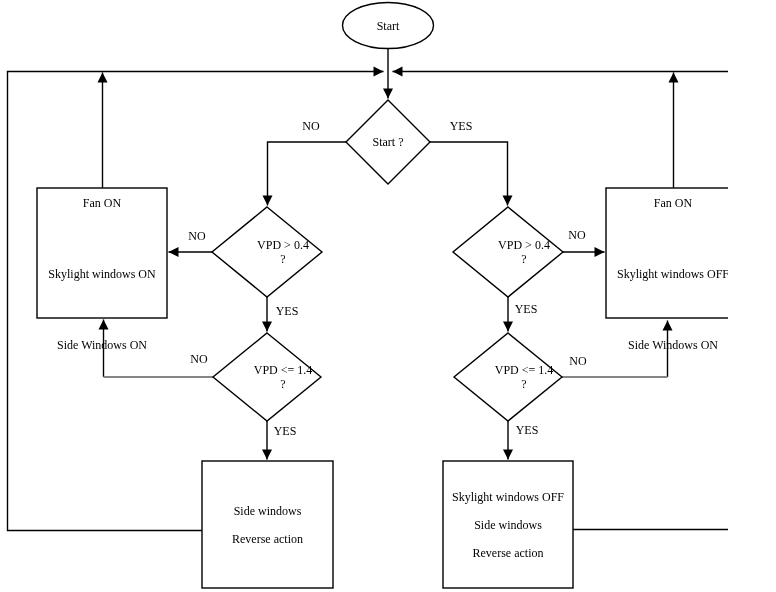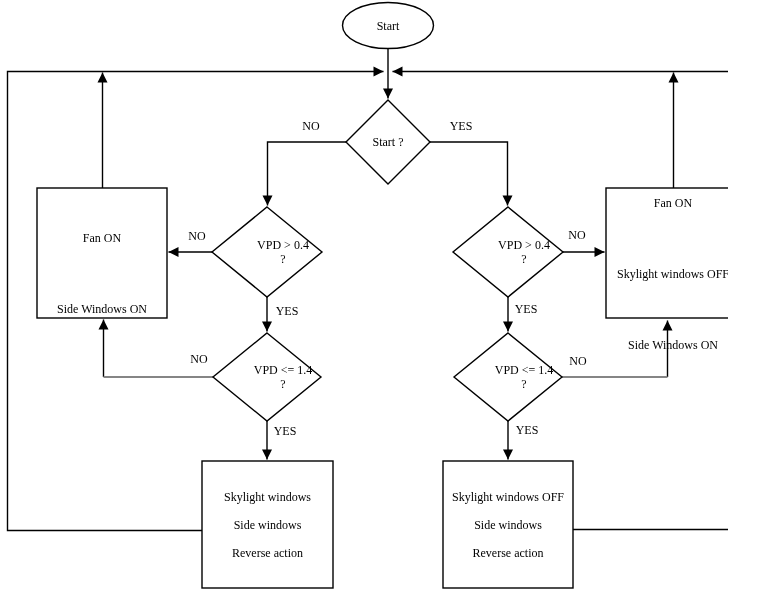--- a/index.html
+++ b/index.html
@@ -112,31 +112,31 @@
     <span>?</span>
   </div>
 
   <div class="lbl diamond-lbl" style="left:508px; top:377px;">
     <span>VPD &lt;= 1.4</span>
     <span>?</span>
   </div>
 
   <div class="box-lbl top" style="left:37px; top:188px; width:130px; height:130px;">
     <span>Fan ON</span>
+    <span>Skylight windows ON</span>
     <span>Side Windows ON</span>
   </div>
 
   <div class="box-lbl top" style="left:606px; top:188px; width:134px; height:130px;">
     <span>Fan ON</span>
     <span>Skylight windows OFF</span>
     <span>Side Windows ON</span>
   </div>
 
   <div class="box-lbl bottom" style="left:202px; top:461px; width:131px; height:127px;">
-    <span>Skylight windows</span>
     <span>Side windows</span>
     <span>Reverse action</span>
   </div>
 
   <div class="box-lbl bottom" style="left:443px; top:461px; width:130px; height:127px;">
     <span>Skylight windows OFF</span>
     <span>Side windows</span>
     <span>Reverse action</span>
   </div>
 

